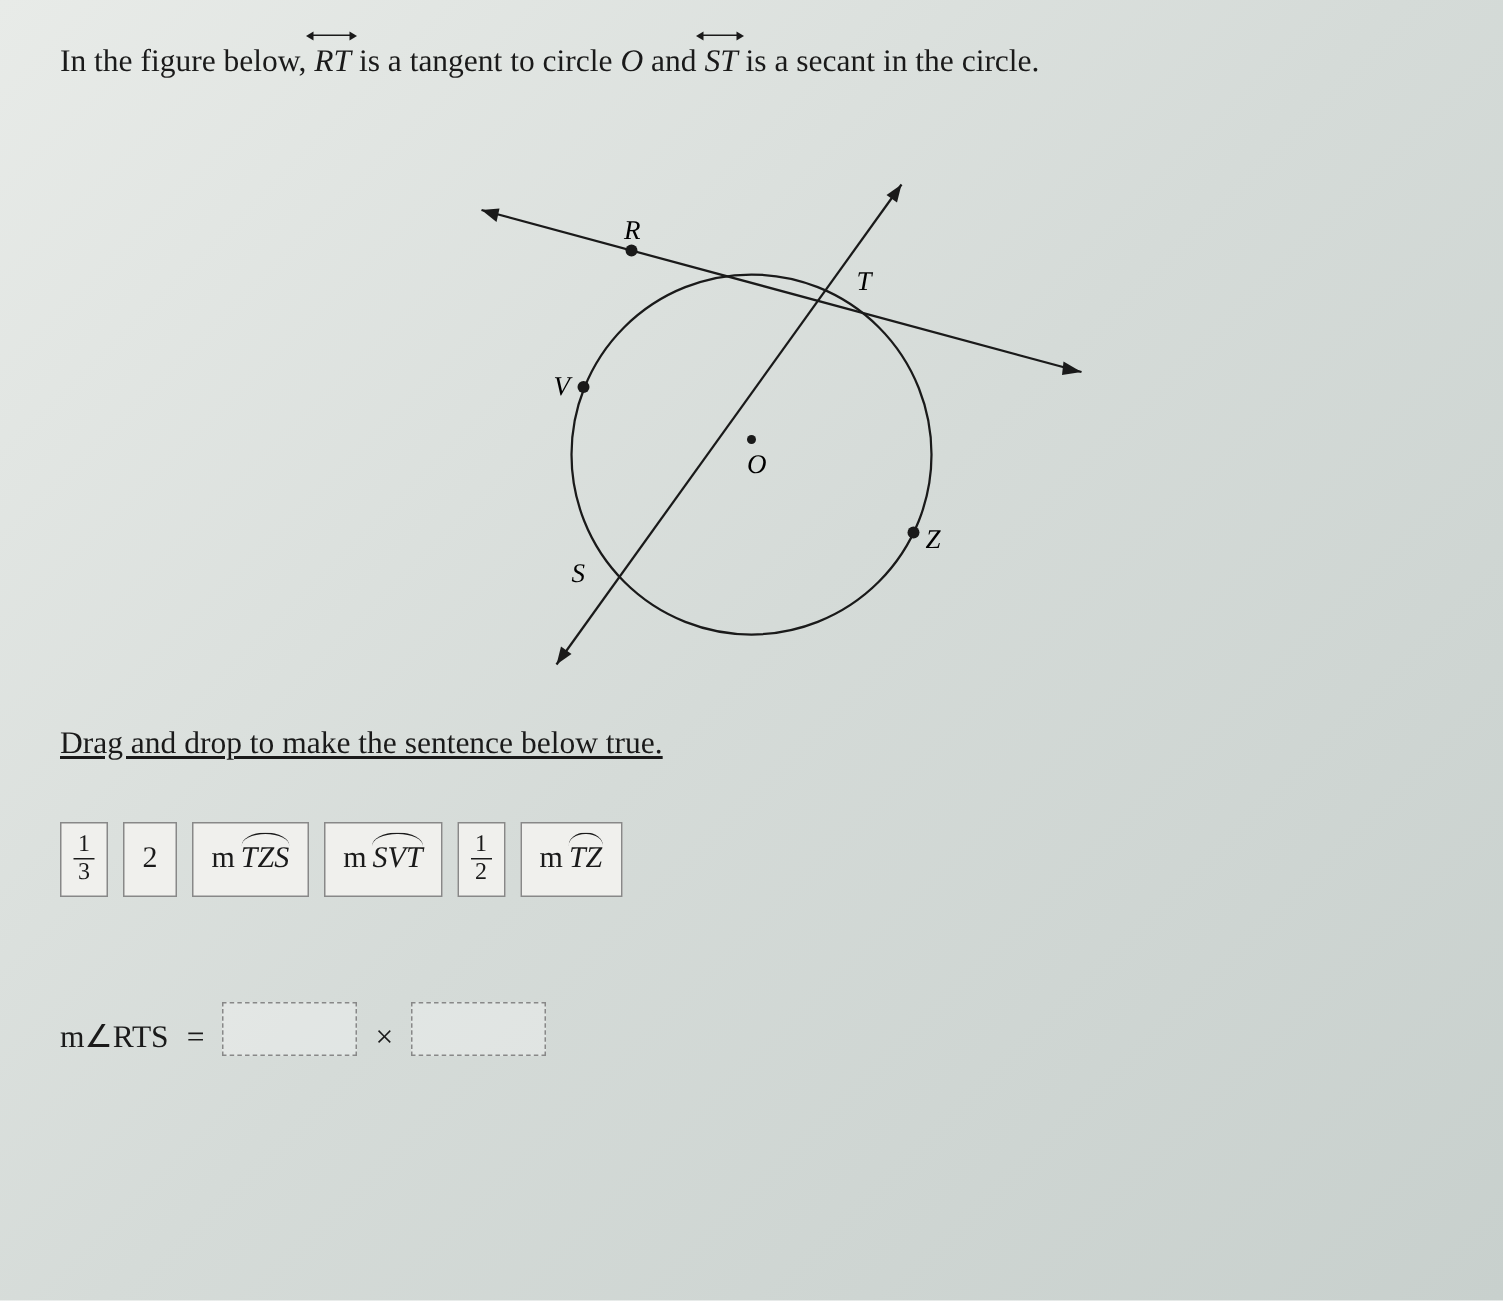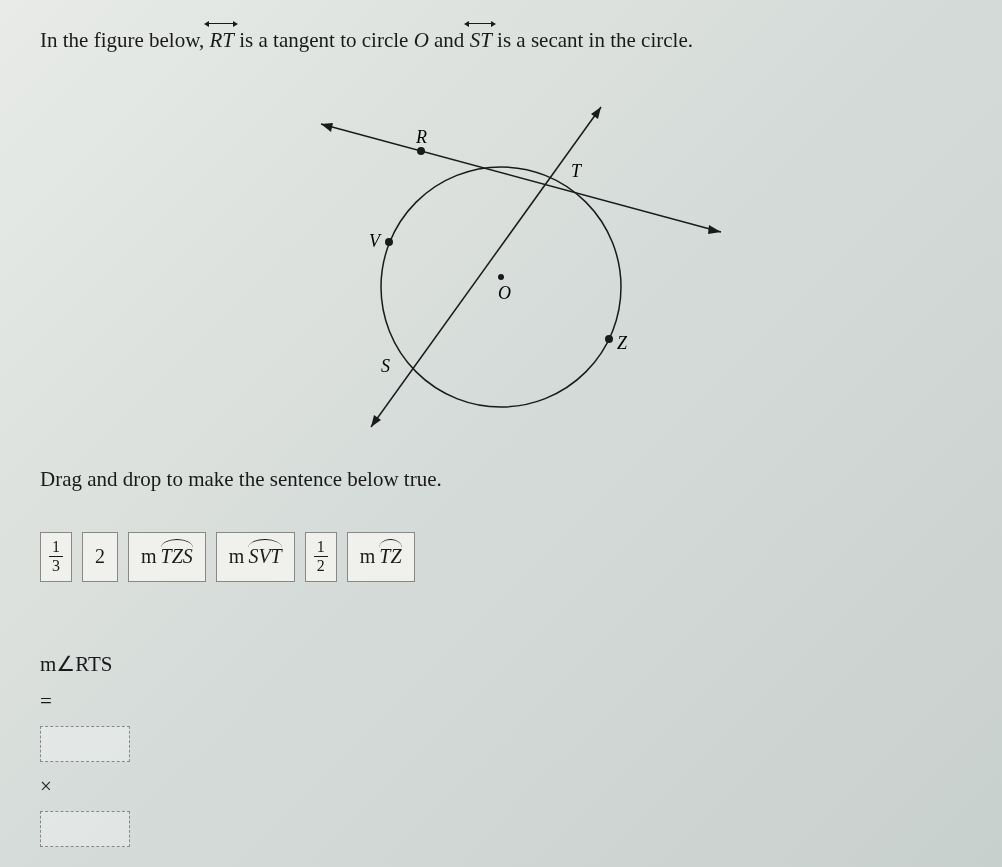--- a/index.html
+++ b/index.html
@@ -12,21 +12,21 @@
       background: linear-gradient(135deg, #e8ebe8 0%, #d5dbd8 50%, #c8d0cd 100%);
       width: 1002px;
       height: 867px;
       padding: 25px 40px;
       color: #1a1a1a;
       position: relative;
     }
     .problem-text {
       font-size: 21px;
       line-height: 1.5;
-      margin-bottom: 20px;
+      margin-bottom: 36px;
     }
     .problem-text .italic {
       font-style: italic;
     }
     .line-over {
       position: relative;
       display: inline-block;
       font-style: italic;
     }
     .line-over::before {
@@ -64,20 +64,21 @@
       border-bottom: 3px solid transparent;
     }
     .figure-container {
       display: flex;
       justify-content: center;
       margin: 10px 0 30px 0;
     }
     .instruction {
       font-size: 21px;
       margin-bottom: 40px;
+      text-decoration: underline;
     }
     .drag-options {
       display: flex;
       gap: 10px;
       align-items: center;
       margin-bottom: 70px;
     }
     .drag-tile {
       background: #f0f0ed;
       border: 1px solid #888;
@@ -118,23 +119,22 @@
       top: -6px;
       left: 0;
       right: 0;
       height: 8px;
       border-top: 1.5px solid #1a1a1a;
       border-radius: 50% 50% 0 0 / 100% 100% 0 0;
     }
     .equation {
       font-size: 21px;
       display: flex;
-      align-items: flex-start;
+      align-items: flex-end;
       gap: 12px;
-      flex-direction: column;
     }
     .drop-zone {
       border: 1px dashed #888;
       background: rgba(255,255,255,0.3);
       min-width: 90px;
       height: 36px;
       display: inline-block;
     }
     .angle-sym {
       font-size: 21px;

